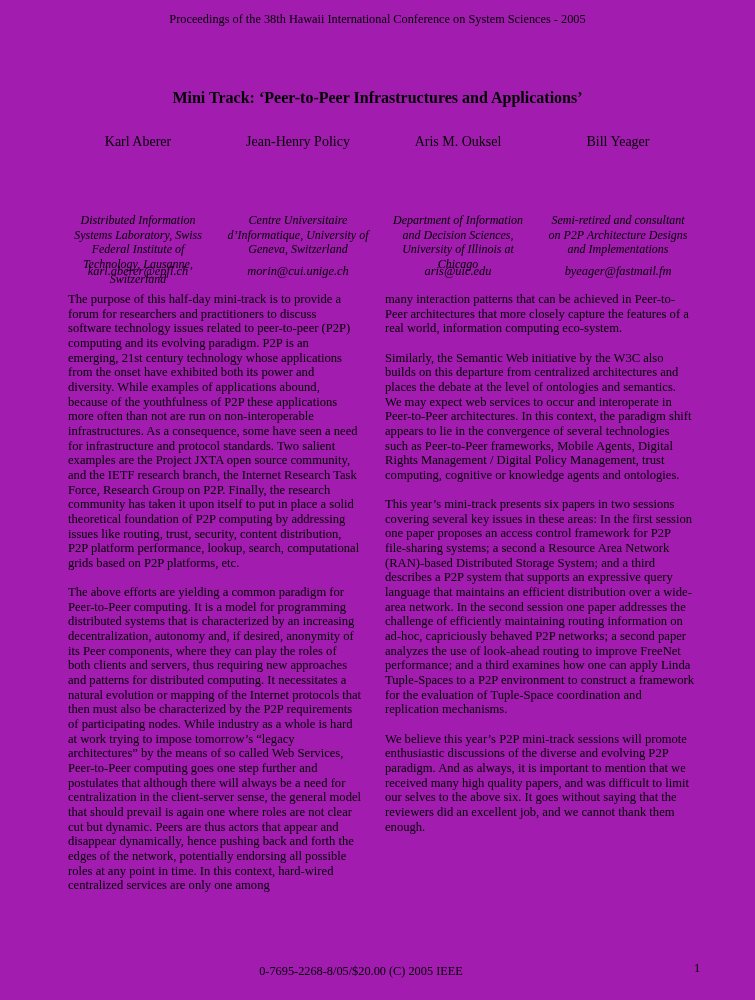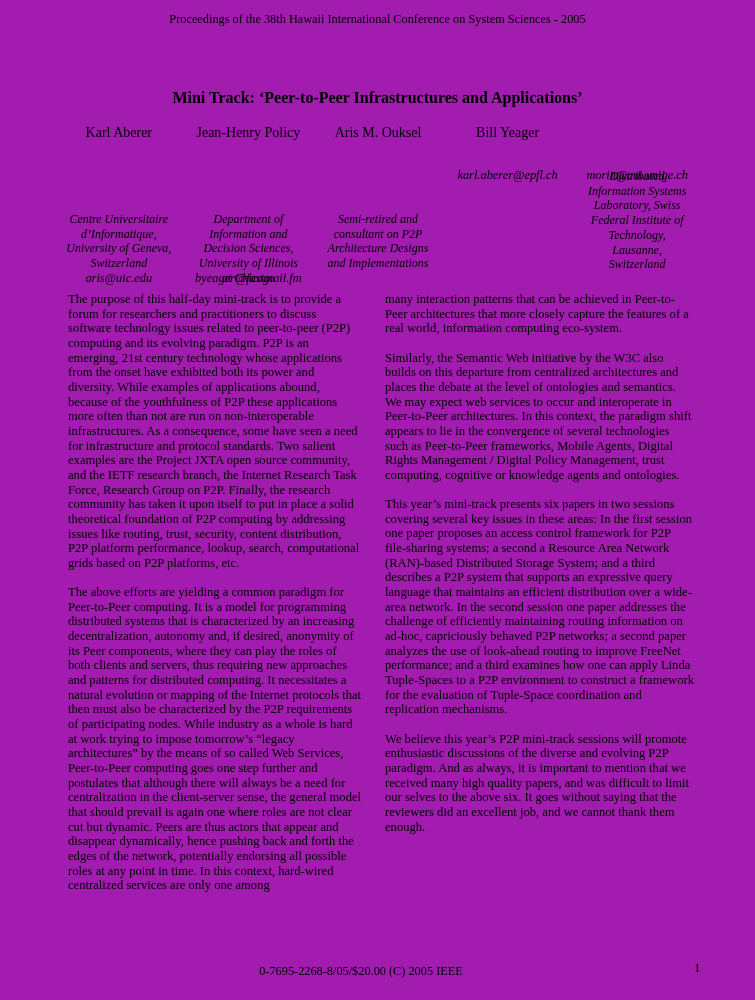--- a/index.html
+++ b/index.html
@@ -35,27 +35,26 @@
     line-height: 19px;
   }
   .chairs-label {
     font-size: 13.8px;
     font-weight: bold;
     line-height: 17px;
     margin-top: 1px;
   }
   .chairs-grid {
     position: absolute;
-    top: 125px;
+    top: 134px;
     left: 58px;
     width: 640px;
     display: grid;
-    grid-template-columns: 1fr 1fr 1fr 1fr 1fr;
+    grid-template-columns: 1fr 1fr 1fr 1fr;
     grid-template-rows: 35px 95px auto;
-    gap: 8px;
   }
   .chair-name {
     text-align: center;
     font-size: 14px;
     line-height: 16px;
   }
   .chair-affil {
     text-align: center;
     font-style: italic;
     font-size: 12px;

